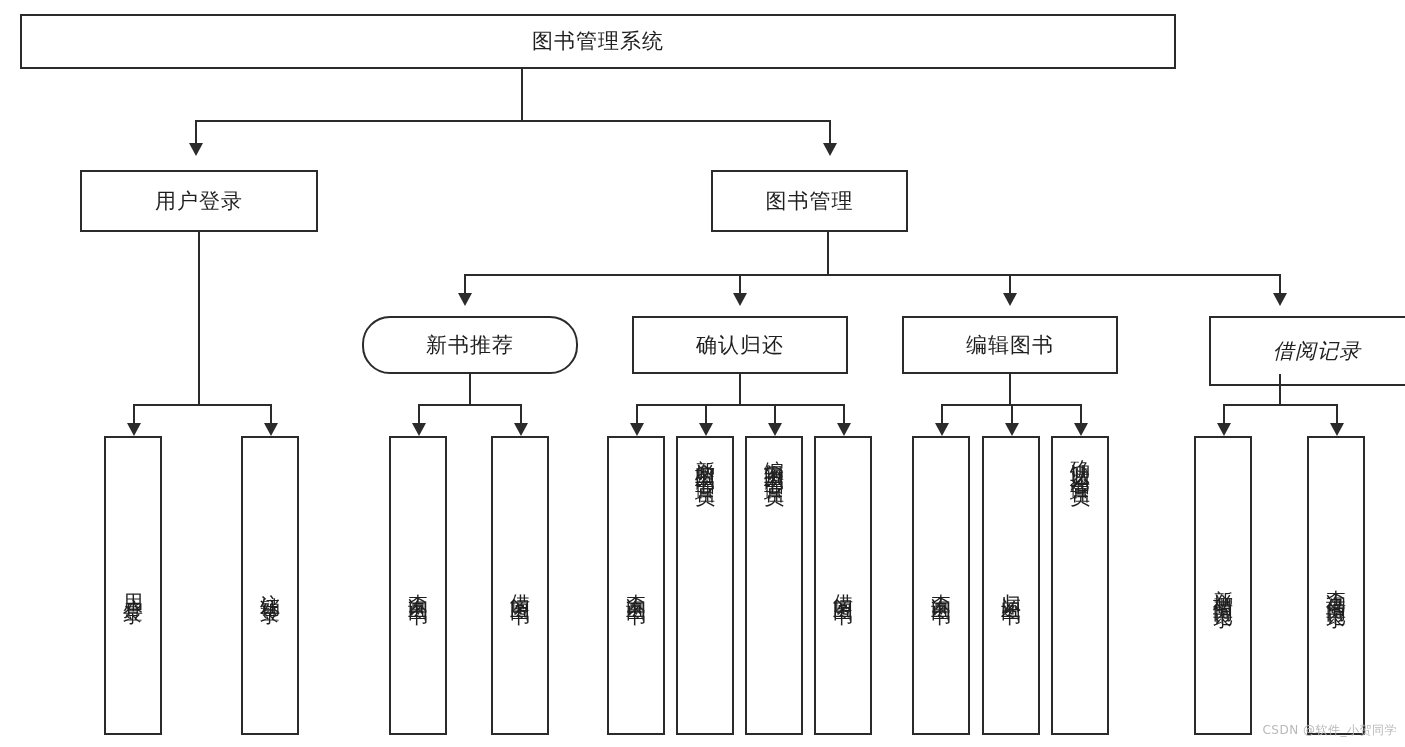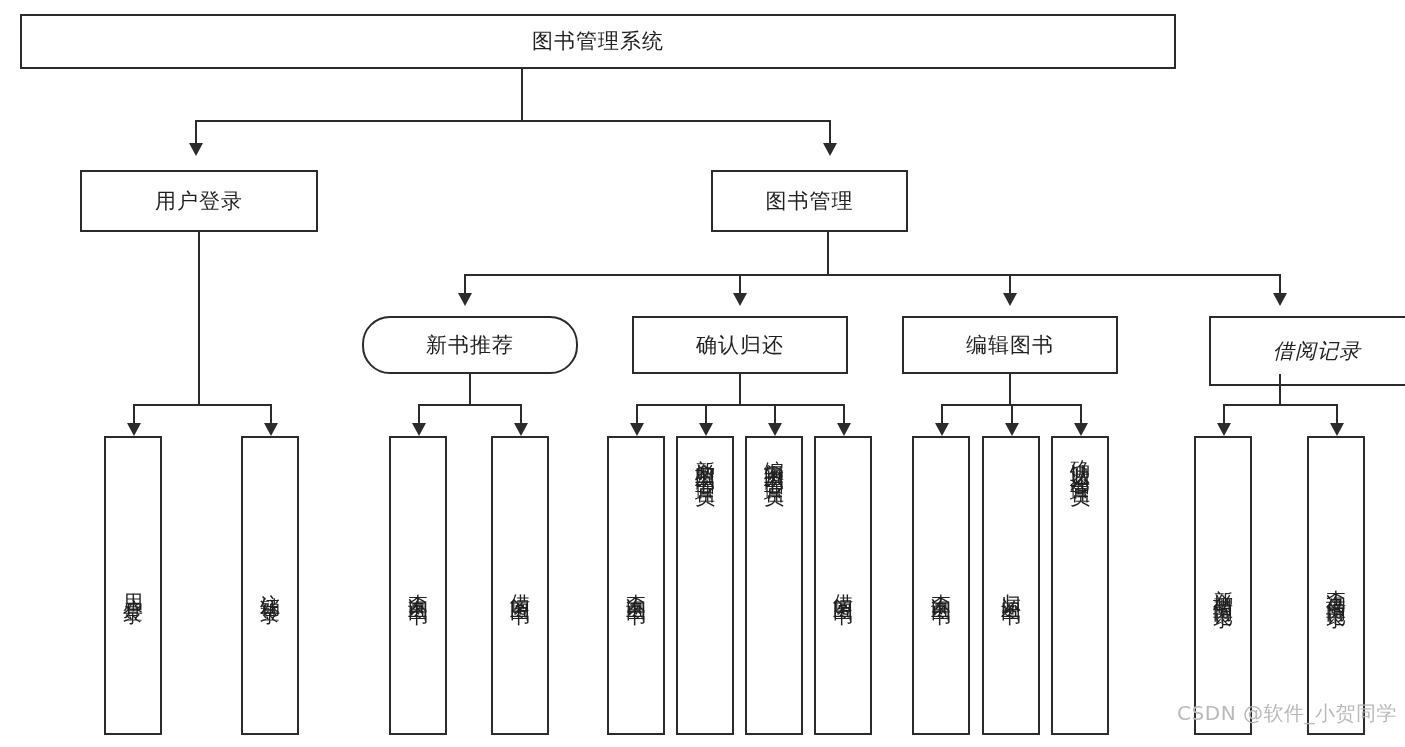--- a/index.html
+++ b/index.html
@@ -52,22 +52,22 @@
     position:absolute;
     width:0;height:0;
     border-left:7px solid transparent;
     border-right:7px solid transparent;
     border-top:13px solid #2b2b2b;
   }
 
   
   #watermark{
     position:absolute;
-    right:8px;bottom:20px;
-    font-size:20px;
+    right:8px;bottom:8px;
+    font-size:12px;
     color:#b9b9b9;
     letter-spacing:0.5px;
     white-space:nowrap;
     pointer-events:none;
   }
 </style>
 </head>
 <body>
 
 <div id="stage">

